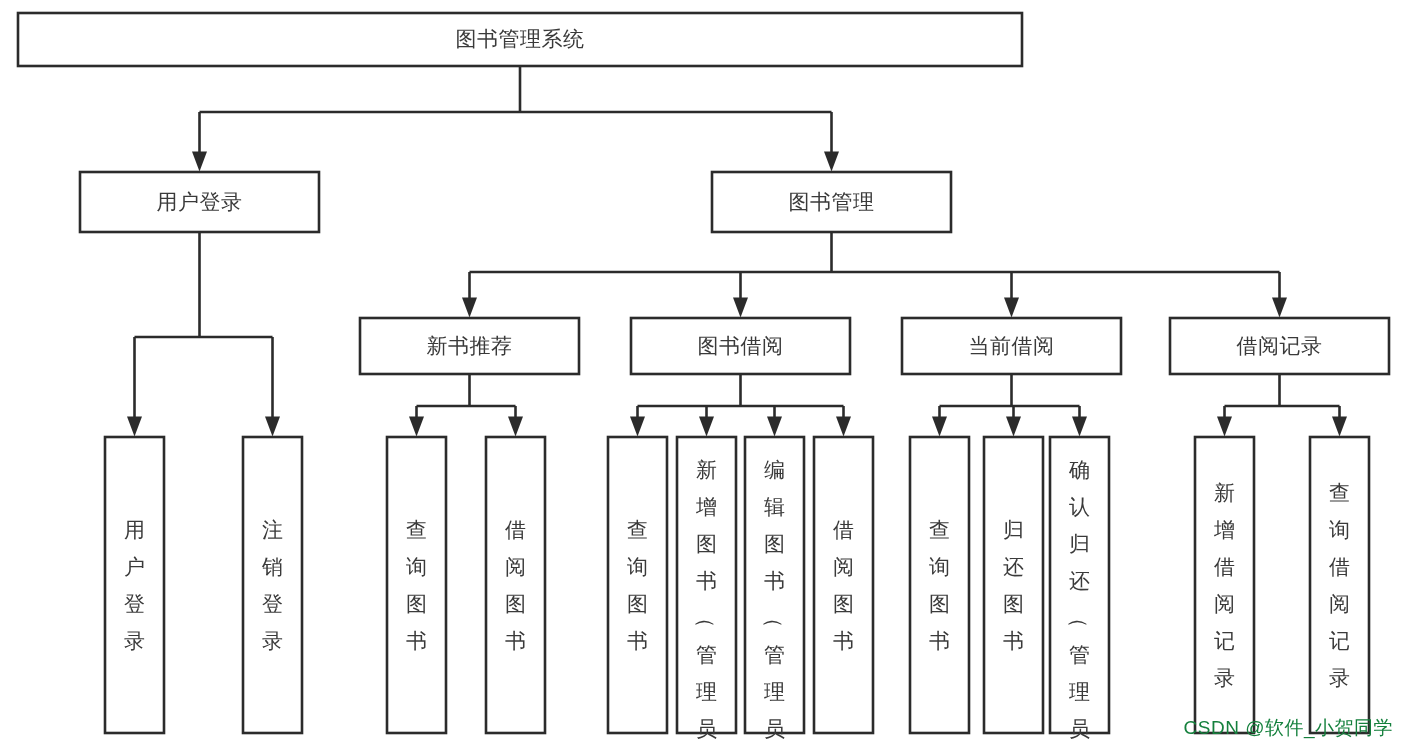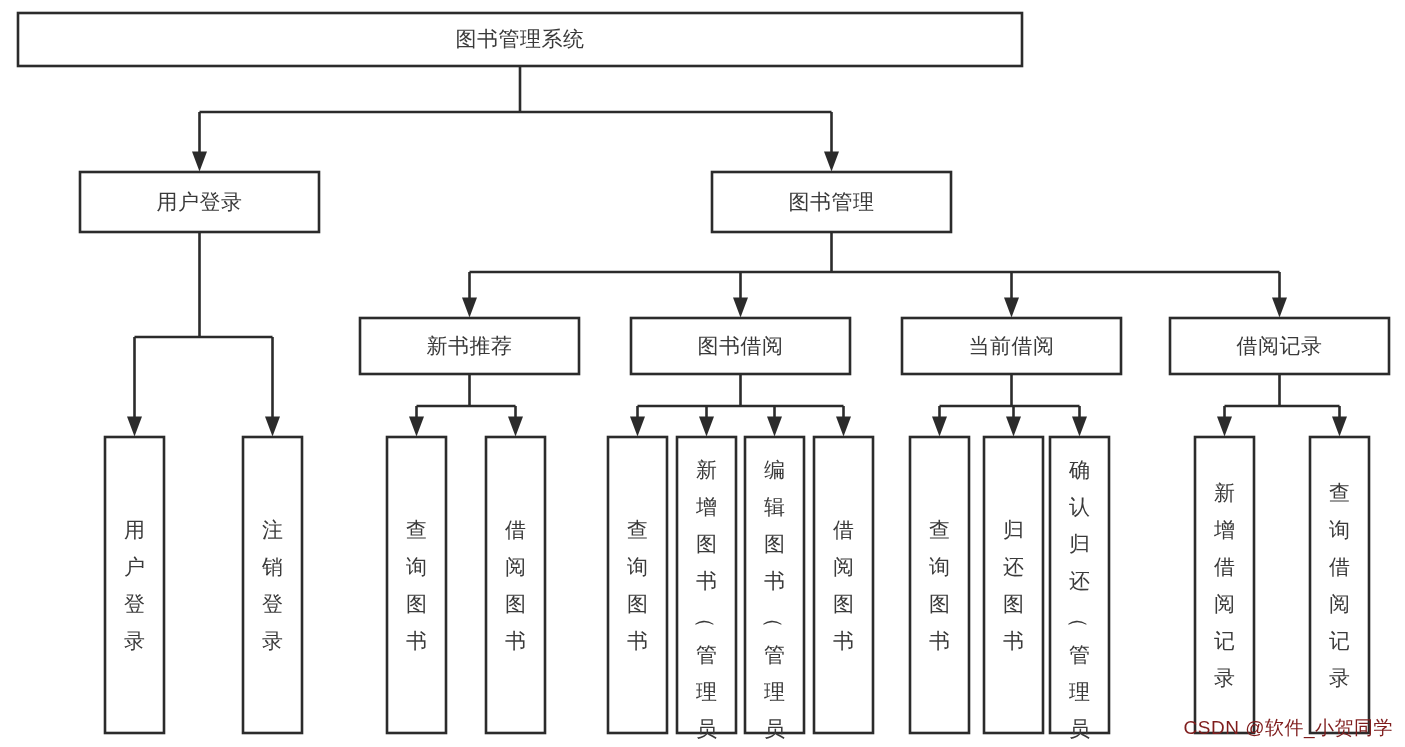--- a/index.html
+++ b/index.html
@@ -56,21 +56,21 @@
   .arrow-head {
     fill: #2b2b2b;
     stroke: none;
   }
   .watermark {
     position: absolute;
     right: 12px;
     bottom: 6px;
     font-family: "Liberation Sans", "DejaVu Sans", sans-serif;
     font-size: 19px;
-    color: #7f1d1d;
+    color: #15803d;
     white-space: nowrap;
     user-select: none;
     letter-spacing: 0.5px;
   }
 </style>
 </head>
 <body>
 
 <div id="diagram-root">
   <svg id="flow" viewBox="0 0 1405 747">

